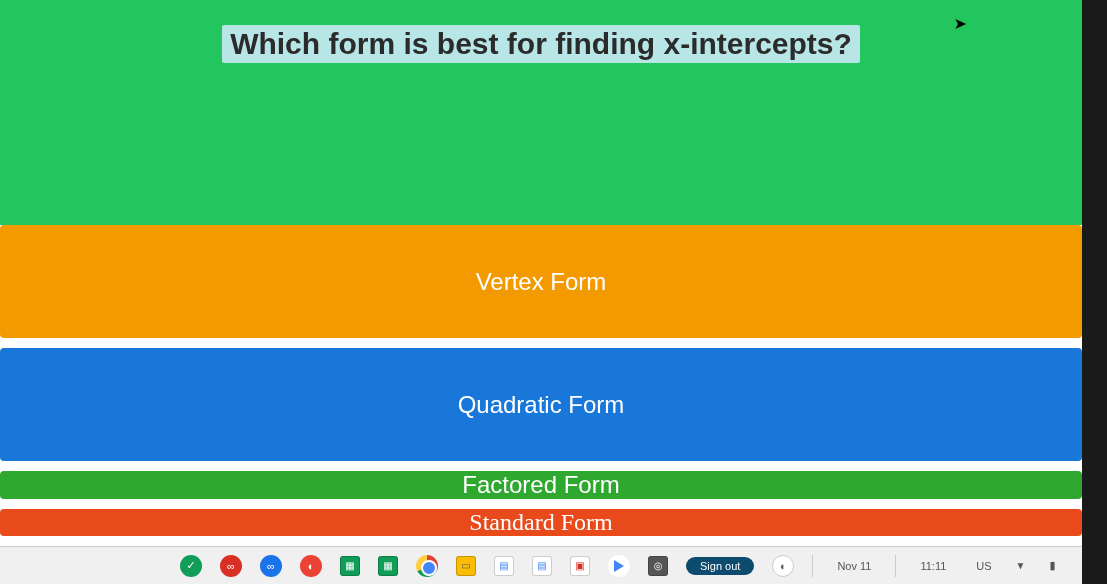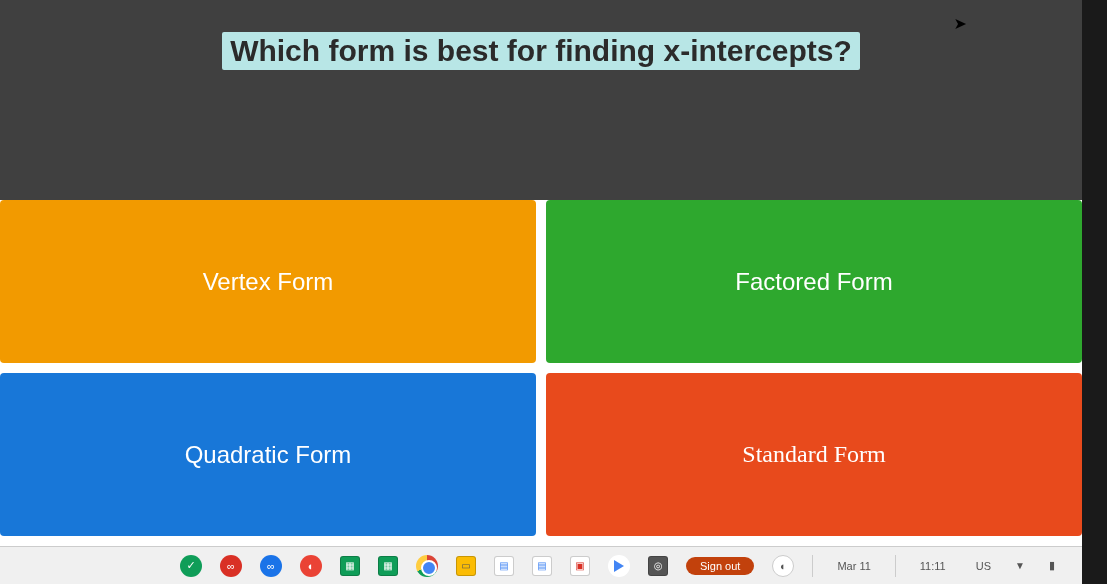--- a/index.html
+++ b/index.html
@@ -12,39 +12,39 @@
       position: relative;
     }
     .screen {
       position: absolute;
       top: 0; left: 0; right: 25px; bottom: 0;
       background: #f5f5f5;
       display: flex;
       flex-direction: column;
     }
     .question-area {
-      height: 200px;
-      background: #404040;
+      height: 225px;
+      background: #22c55e;
       display: flex;
       align-items: flex-start;
       justify-content: center;
-      padding-top: 32px;
+      padding-top: 25px;
     }
     .question-text {
       font-size: 30px;
       font-weight: 600;
       color: #2b2b2b;
       background: #b8e6e6;
       padding: 2px 8px;
       border-radius: 2px;
     }
     .answers {
       flex: 1;
       display: grid;
-      grid-template-columns: 1fr 1fr;
+      grid-template-columns: 1fr;
       grid-template-rows: 1fr 1fr;
       gap: 10px;
       padding: 0 0 10px 0;
       background: #ffffff;
     }
     .answer {
       display: flex;
       align-items: center;
       justify-content: center;
       color: #fff;
@@ -81,21 +81,21 @@
       width: 20px; height: 20px;
       border-radius: 3px;
       display: flex; align-items: center; justify-content: center;
       font-size: 10px;
       color: #fff;
       cursor: pointer;
       flex-shrink: 0;
       border: 1px solid rgba(0,0,0,0.2);
     }
     .signout {
-      background: #c2410c;
+      background: #0c4a6e;
       color: #fff;
       padding: 3px 14px;
       border-radius: 14px;
       font-size: 11px;
       cursor: pointer;
       flex-shrink: 0;
     }
     .tb-text { padding: 0 6px; white-space: nowrap; }
     .tb-sep { width: 1px; height: 22px; background: #ccc; }
     .cursor {
@@ -131,25 +131,25 @@
 <div class="screen">
 
   <div class="question-area">
     <span class="question-text">Which form is best for finding x-intercepts?</span>
   </div>
 
   <div class="answers">
     <div class="answer a">
       <span>Vertex Form</span>
     </div>
+    <div class="answer b">
+      <span>Quadratic Form</span>
+    </div>
     <div class="answer c">
       <span>Factored Form</span>
-    </div>
-    <div class="answer b">
-      <span>Quadratic Form</span>
     </div>
     <div class="answer d">
       <span>Standard Form</span>
     </div>
   </div>
 
   <div class="taskbar">
     <div class="tb-icon" style="background:#0f9d58">✓</div>
     <div class="tb-icon" style="background:#d93025">∞</div>
     <div class="tb-icon" style="background:#1a73e8">∞</div>
@@ -163,21 +163,21 @@
     <div class="tb-square" style="background:#fff;color:#d93025">▣</div>
     <div class="tb-icon" style="background:#fff">
         <div class="play-tri"></div>
       </div>
     <div class="tb-square" style="background:#555">◎</div>
     <div class="signout">
       <span>Sign out</span>
     </div>
     <div class="tb-icon" style="background:#fff;color:#555;border:1px solid #ccc">◐</div>
     <div class="tb-sep"></div>
-    <span class="tb-text">Mar 11</span>
+    <span class="tb-text">Nov 11</span>
     <div class="tb-sep"></div>
     <span class="tb-text">11:11</span>
     <span class="tb-text">US</span>
     <span class="tray-down">▼</span>
     <span class="tb-text">▮</span>
   </div>
 
 </div>
 
 <div class="cursor">➤</div>

